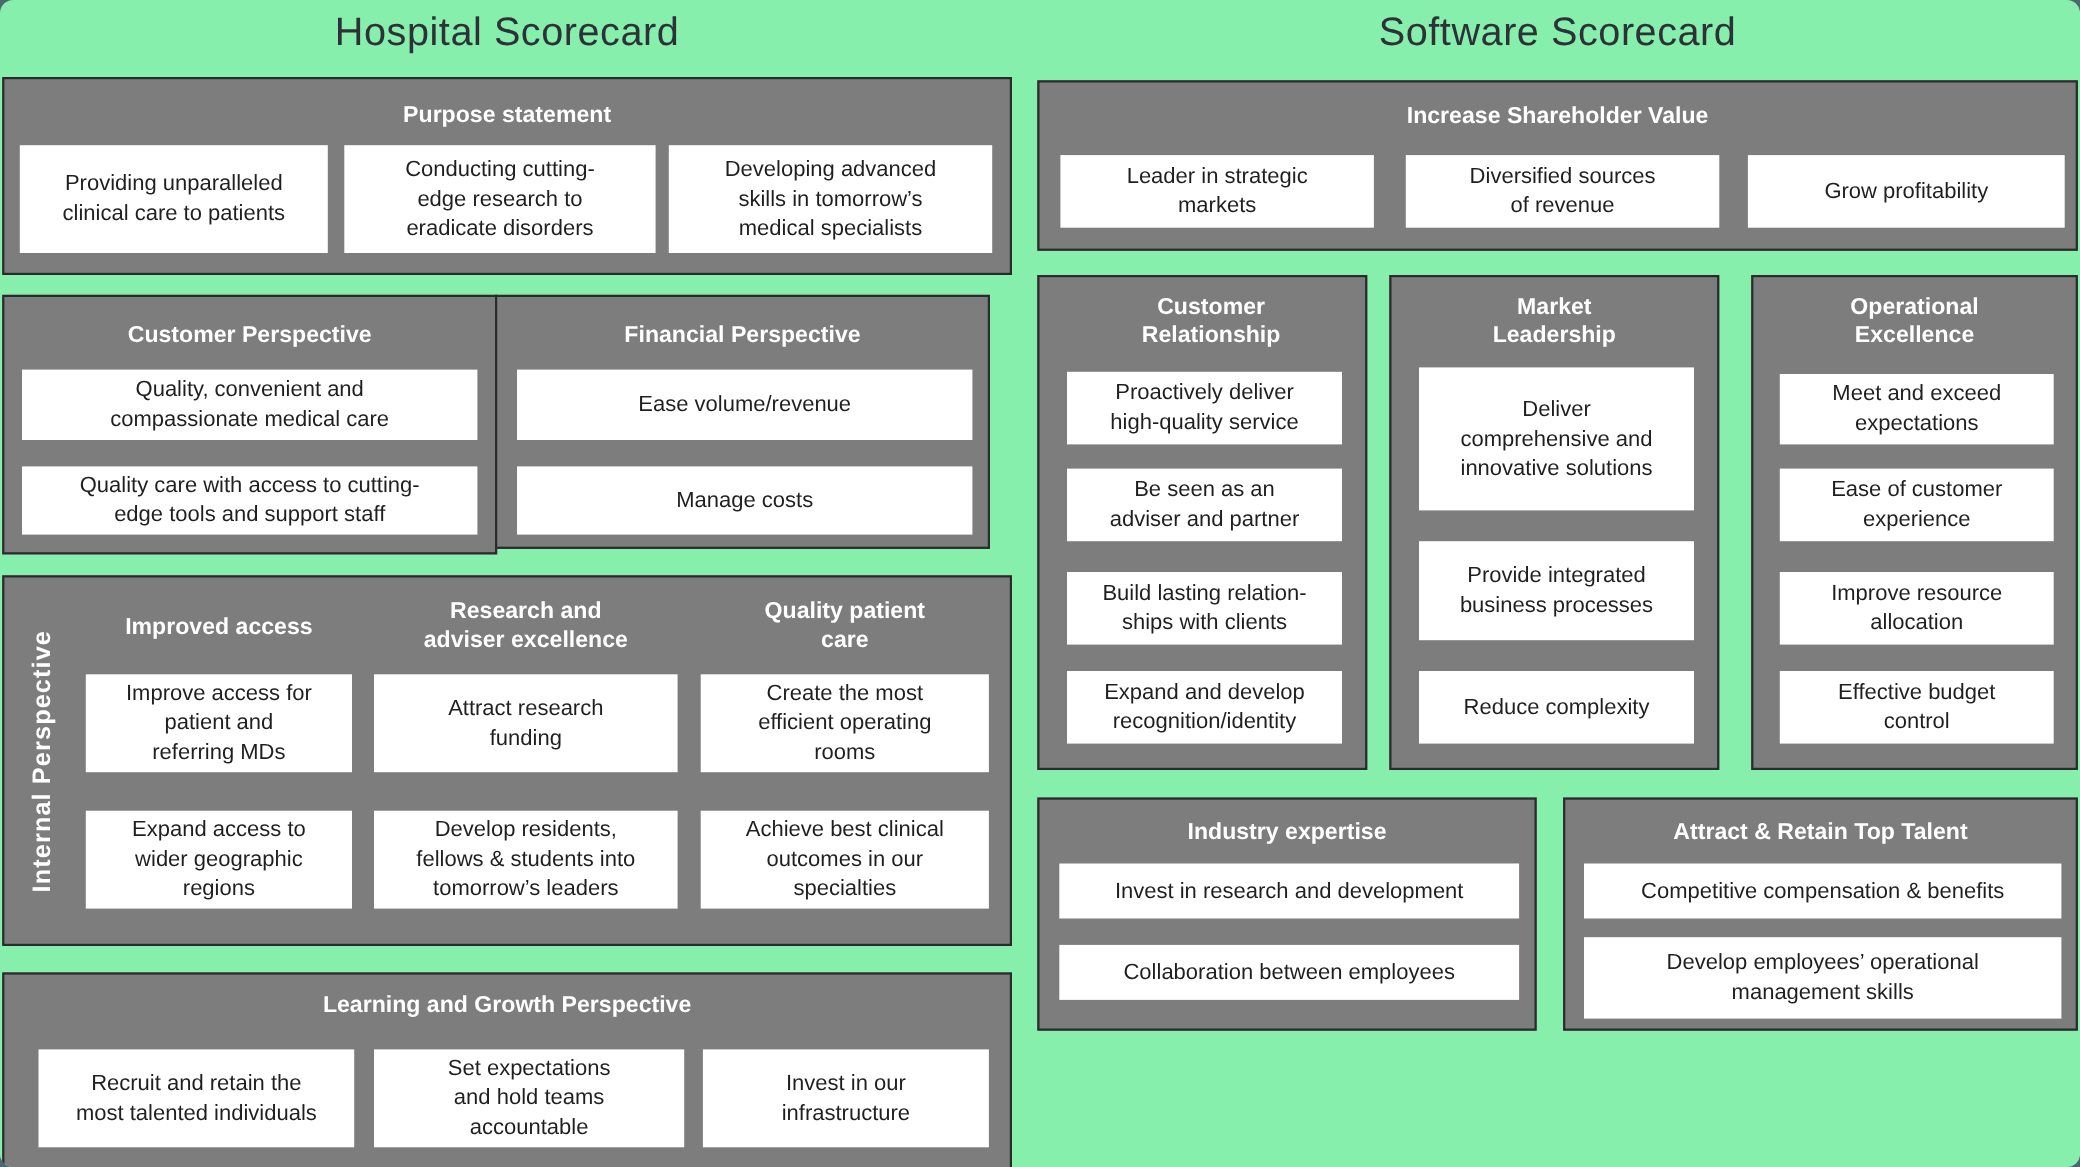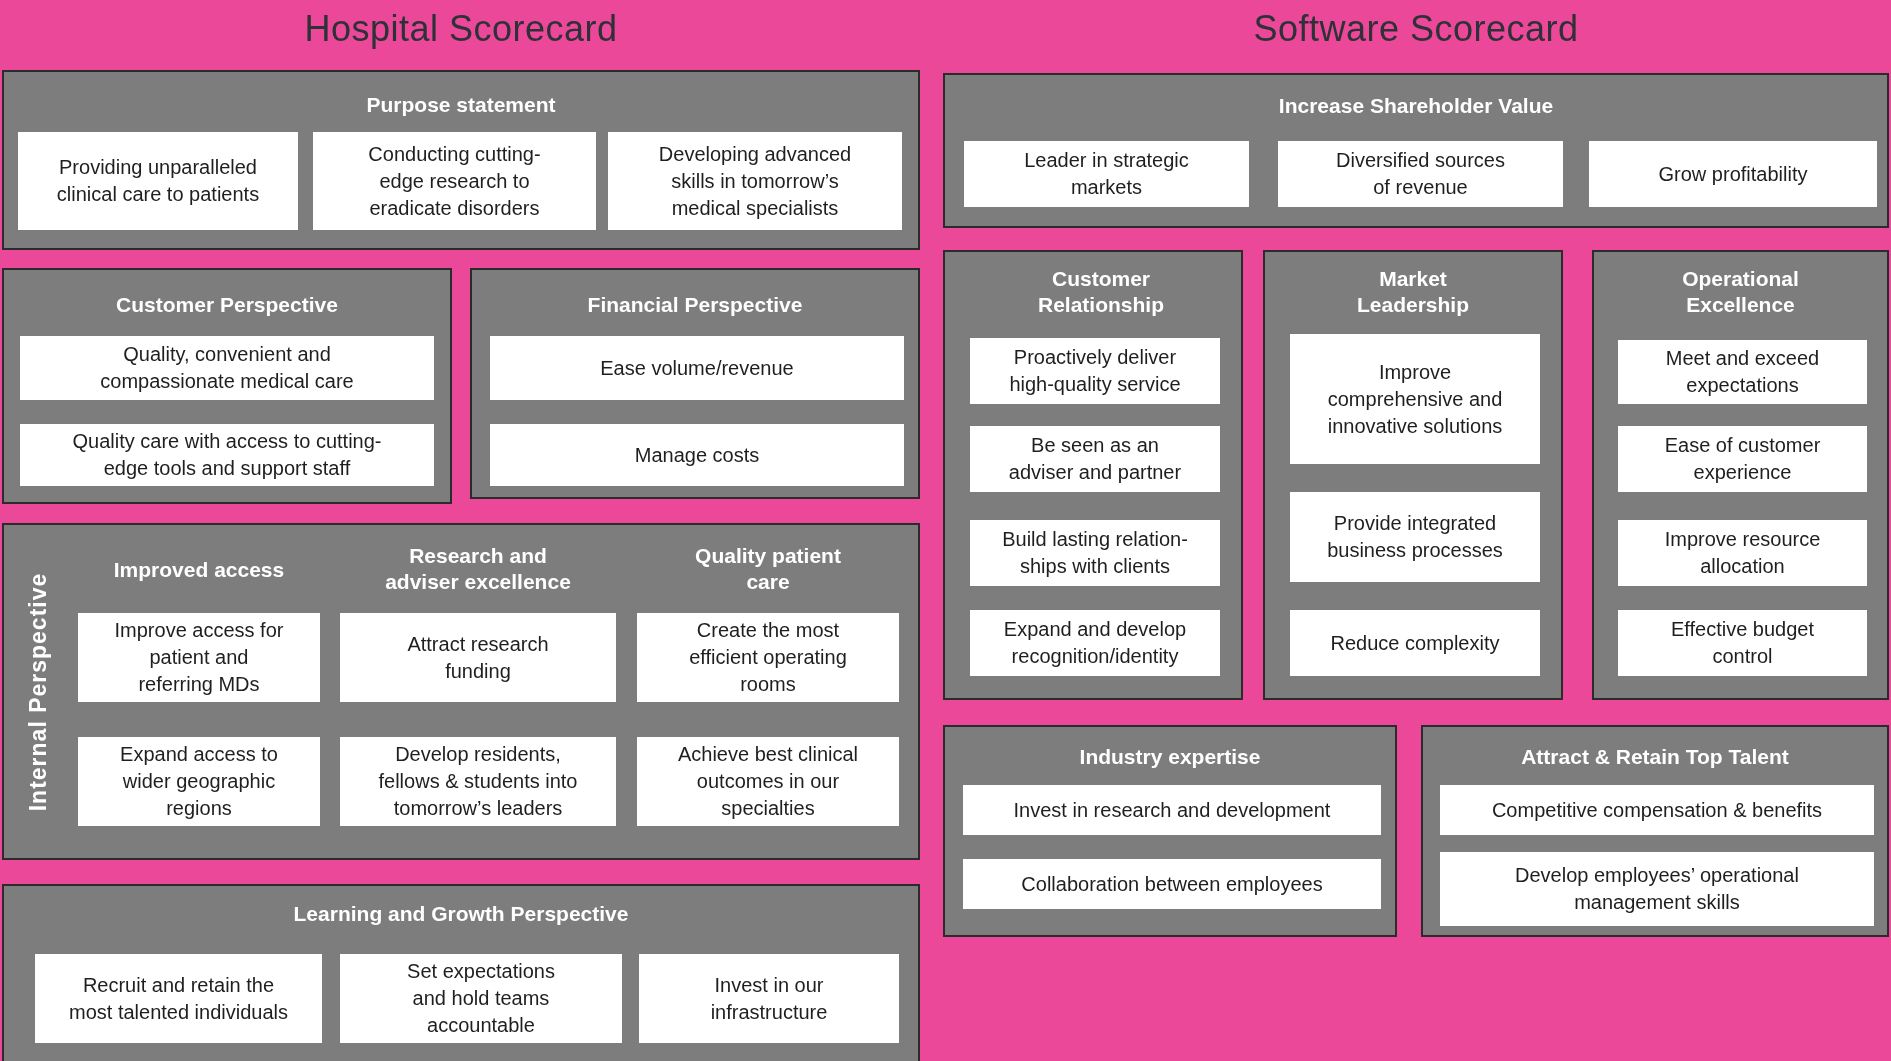--- a/index.html
+++ b/index.html
@@ -1,19 +1,20 @@
 <!DOCTYPE html>
 <html><head>
 <meta charset="utf-8">
 <style>
   html,body{margin:0;padding:0;background:#4c6771;}
   .canvas{
     position:relative;width:1891px;height:1061px;overflow:hidden;
-    background:#ec4899;
+    background:#86efac;
     font-family:"Liberation Sans","DejaVu Sans",sans-serif;
+    border-radius:12px;
   }
   .sc-title{
     position:absolute;top:8px;text-align:center;
     font-size:36px;font-weight:500;color:#2e3137;letter-spacing:0.5px;
   }
   .panel{
     position:absolute;background:#7d7d7d;border:2px solid #2b2b2b;
     box-sizing:border-box;
   }
   .panel-h{
@@ -60,21 +61,21 @@
   </div>
 
   <div class="panel" style="left:2px;top:268px;width:450px;height:236px;">
     <div class="panel-h" style="top:22px;">Customer Perspective</div>
     <div class="box" style="left:16px;top:66px;width:414px;height:64px;">Quality, convenient and
 compassionate medical care</div>
     <div class="box" style="left:16px;top:154px;width:414px;height:62px;">Quality care with access to cutting-
 edge tools and support staff</div>
   </div>
 
-  <div class="panel" style="left:470px;top:268px;width:450px;height:231px;">
+  <div class="panel" style="left:450px;top:268px;width:450px;height:231px;">
     <div class="panel-h" style="top:22px;">Financial Perspective</div>
     <div class="box" style="left:18px;top:66px;width:414px;height:64px;">Ease volume/revenue</div>
     <div class="box" style="left:18px;top:154px;width:414px;height:62px;">Manage costs</div>
   </div>
 
   <div class="panel" style="left:2px;top:523px;width:918px;height:337px;">
     <div class="side-label">Internal Perspective</div>
 
     <div class="col-h" style="left:74px;top:32px;width:242px;">Improved access</div>
     <div class="col-h" style="left:336px;top:18px;width:276px;">Research and
@@ -131,21 +132,21 @@
 adviser and partner</div>
     <div class="box" style="left:25px;top:268px;width:250px;height:66px;">Build lasting relation-
 ships with clients</div>
     <div class="box" style="left:25px;top:358px;width:250px;height:66px;">Expand and develop
 recognition/identity</div>
   </div>
 
   <div class="panel" style="left:1263px;top:250px;width:300px;height:450px;">
     <div class="panel-h" style="top:14px;">Market
 Leadership</div>
-    <div class="box" style="left:25px;top:82px;width:250px;height:130px;">Improve
+    <div class="box" style="left:25px;top:82px;width:250px;height:130px;">Deliver
 comprehensive and
 innovative solutions</div>
     <div class="box" style="left:25px;top:240px;width:250px;height:90px;">Provide integrated
 business processes</div>
     <div class="box" style="left:25px;top:358px;width:250px;height:66px;">Reduce complexity</div>
   </div>
 
   <div class="panel" style="left:1592px;top:250px;width:297px;height:450px;padding-left:28px;">
     <div class="panel-h" style="top:14px;">Operational
 Excellence</div>

